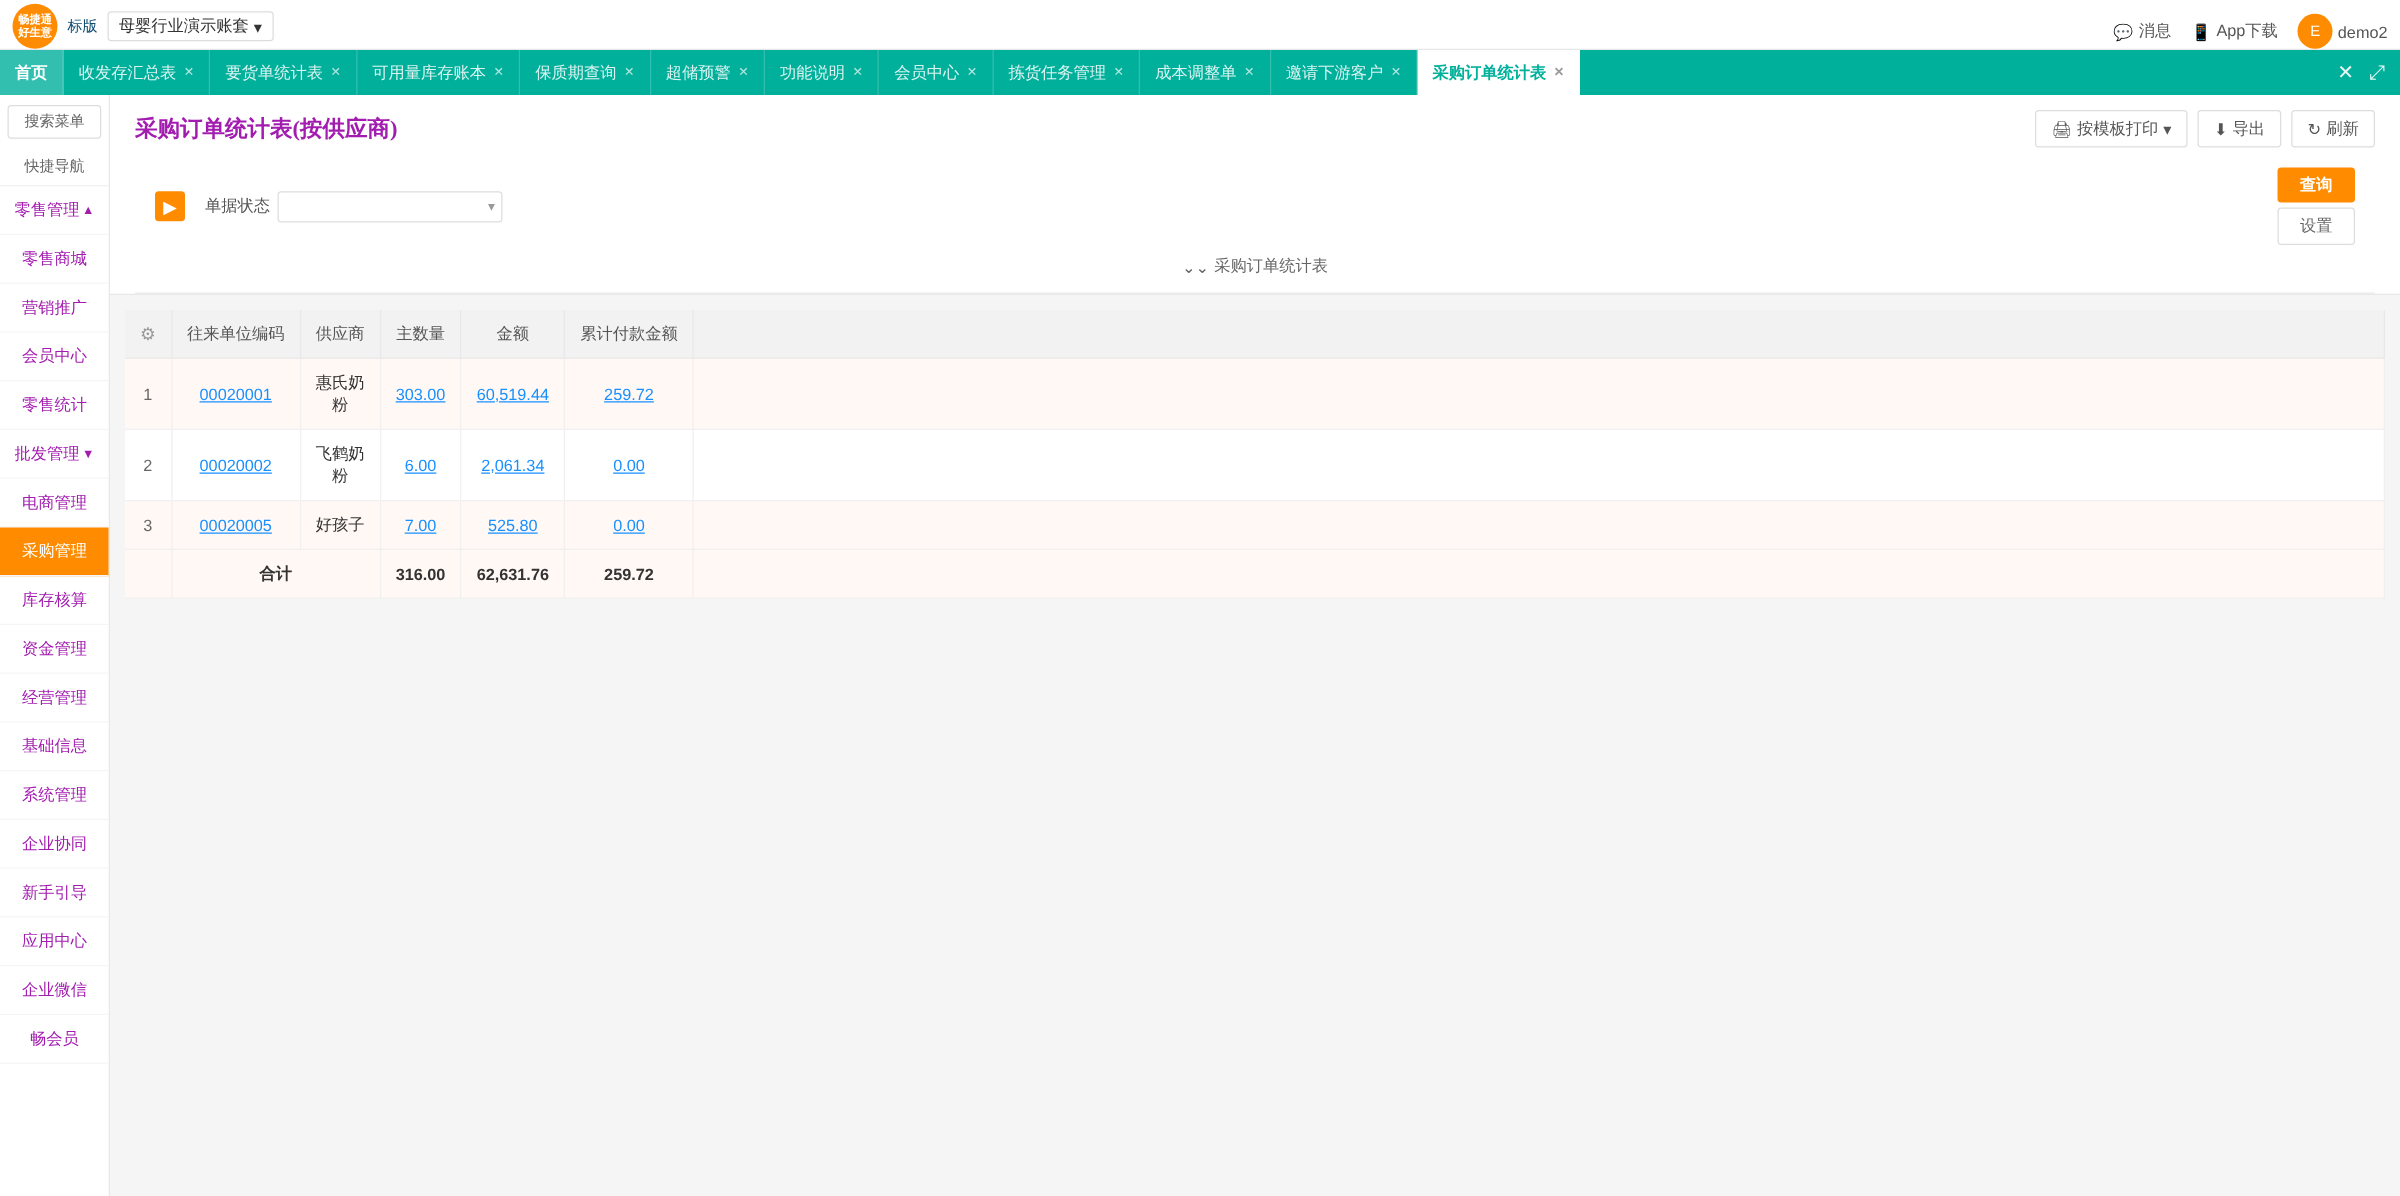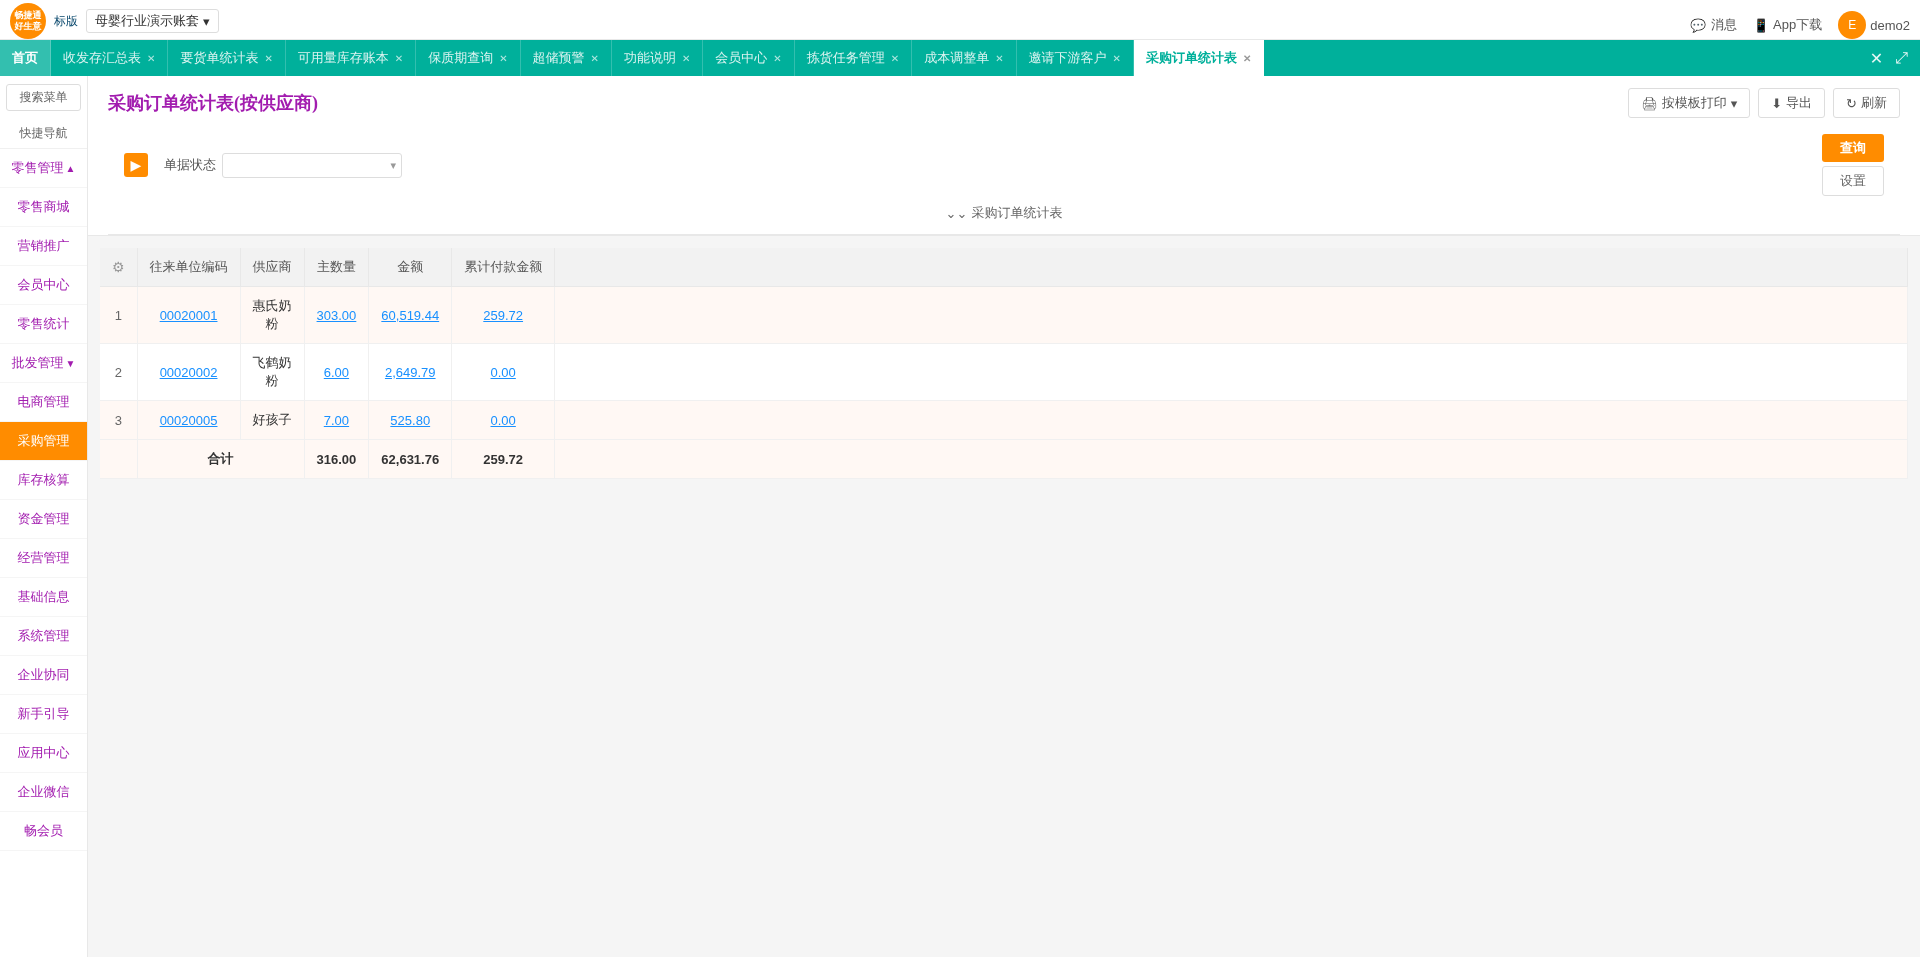--- a/index.html
+++ b/index.html
@@ -299,21 +299,21 @@
             <td class="number-col">303.00</td>
             <td class="number-col">60,519.44</td>
             <td class="number-col">259.72</td>
             <td></td>
           </tr>
           <tr style="background:#fff;">
             <td class="index-col">2</td>
             <td class="number-col">00020002</td>
             <td>飞鹤奶粉</td>
             <td class="number-col">6.00</td>
-            <td class="number-col">2,649.79</td>
+            <td class="number-col">2,061.34</td>
             <td class="number-col">0.00</td>
             <td></td>
           </tr>
           <tr style="background:#fff8f4;">
             <td class="index-col">3</td>
             <td class="number-col">00020005</td>
             <td>好孩子</td>
             <td class="number-col">7.00</td>
             <td class="number-col">525.80</td>
             <td class="number-col">0.00</td>

